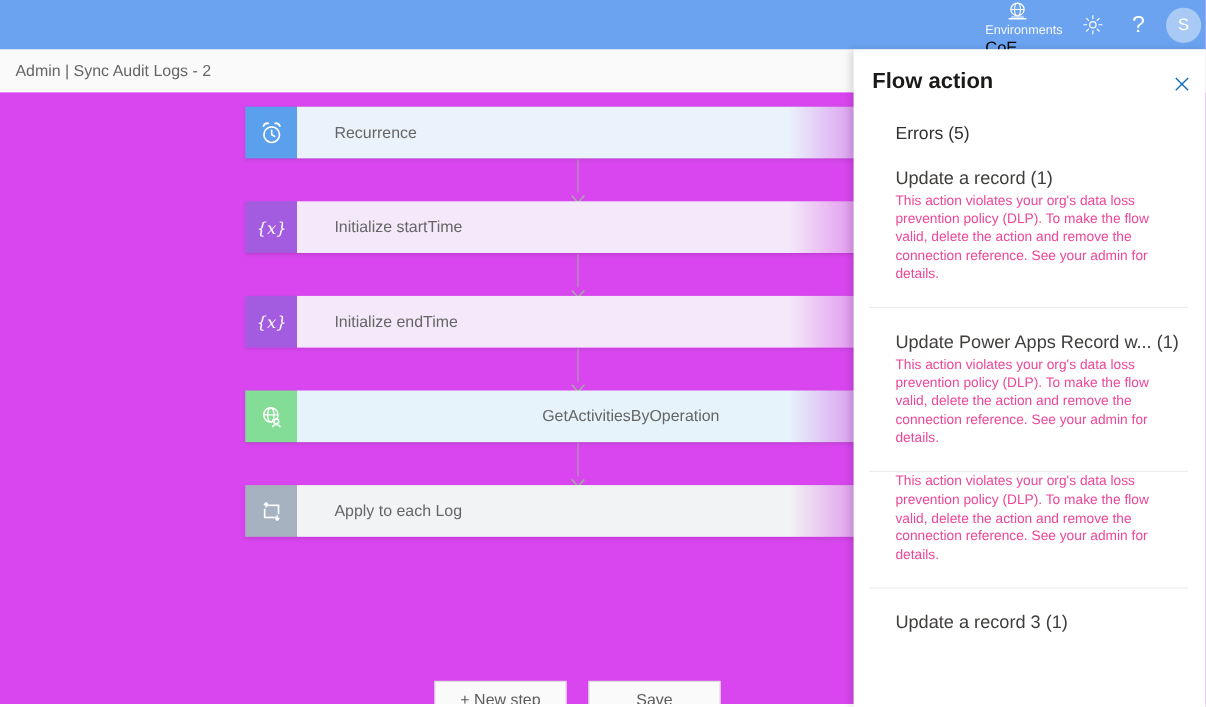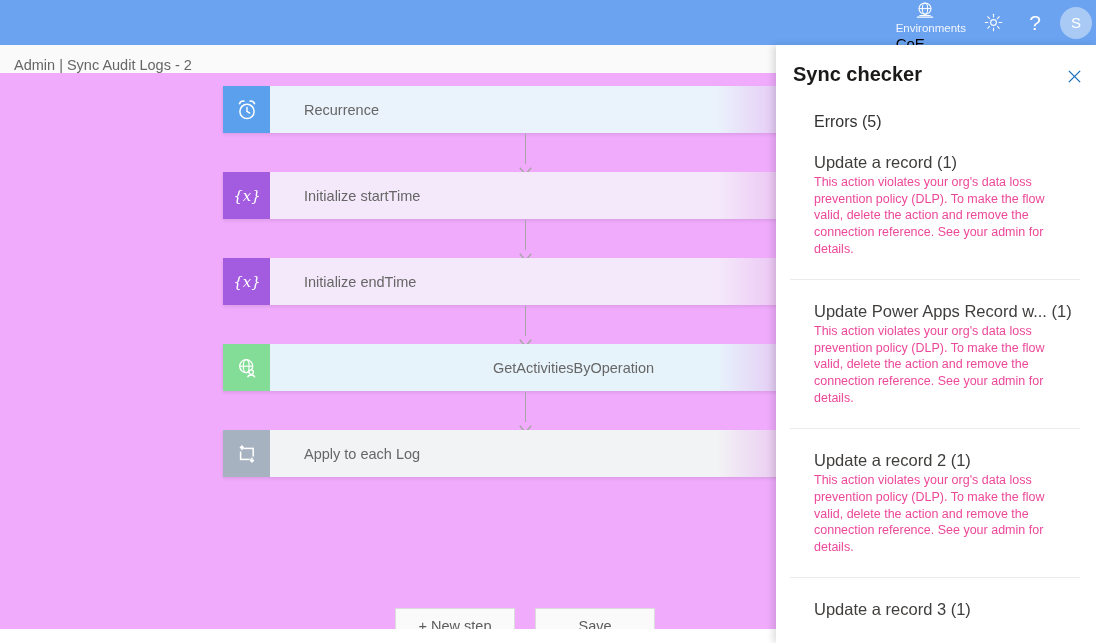--- a/index.html
+++ b/index.html
@@ -113,23 +113,23 @@
     position: absolute;
     left: 14px; top: 12px;
     font-size: 14.5px;
     color: #666666;
     white-space: nowrap;
   }
 
   
   .canvas {
     position: absolute;
-    left: 0; top: 73px;
+    left: 0; top: 84px;
     width: 1096px; height: 556px;
-    background: #f0abfc;
+    background: #d946ef;
     overflow: hidden;
   }
 
   .flow-card {
     position: absolute;
     left: 223px;
     width: 620px;
     height: 47px;
     display: flex;
     align-items: stretch;
@@ -405,21 +405,21 @@
         </div>
       </div>
     </div>
 
   <button class="btn" id="btn-new-step" style="left:395px; top:535px; width:120px;">+ New step</button>
   <button class="btn" id="btn-save" style="left:535px; top:535px; width:120px;">Save</button>
 </div>
 
 <div class="panel">
   <div class="panel-header">
-    <div class="panel-title">Sync checker</div>
+    <div class="panel-title">Flow action</div>
     <button class="panel-close">
       <svg viewBox="0 0 16 16" width="15" height="15">
         <line x1="2" y1="2" x2="14" y2="14" stroke="#0f6cbd" stroke-width="1.3"></line>
         <line x1="14" y1="2" x2="2" y2="14" stroke="#0f6cbd" stroke-width="1.3"></line>
       </svg>
     </button>
   </div>
   <div class="panel-scroll">
     <div class="errors-heading">Errors (5)</div>
     <div id="issues-root">
@@ -427,21 +427,20 @@
           <div class="issue-title">Update a record (1)</div>
           <div class="issue-desc">This action violates your org's data loss prevention policy (DLP). To make the flow valid, delete the action and remove the connection reference. See your admin for details.</div>
         </div>
         <div class="issue-divider"></div>
         <div class="issue">
           <div class="issue-title">Update Power Apps Record w... (1)</div>
           <div class="issue-desc">This action violates your org's data loss prevention policy (DLP). To make the flow valid, delete the action and remove the connection reference. See your admin for details.</div>
         </div>
         <div class="issue-divider"></div>
         <div class="issue">
-          <div class="issue-title">Update a record 2 (1)</div>
           <div class="issue-desc">This action violates your org's data loss prevention policy (DLP). To make the flow valid, delete the action and remove the connection reference. See your admin for details.</div>
         </div>
         <div class="issue-divider"></div>
         <div class="issue">
           <div class="issue-title">Update a record 3 (1)</div>
           <div class="issue-desc"></div>
         </div>
       </div>
   </div>
 </div>

